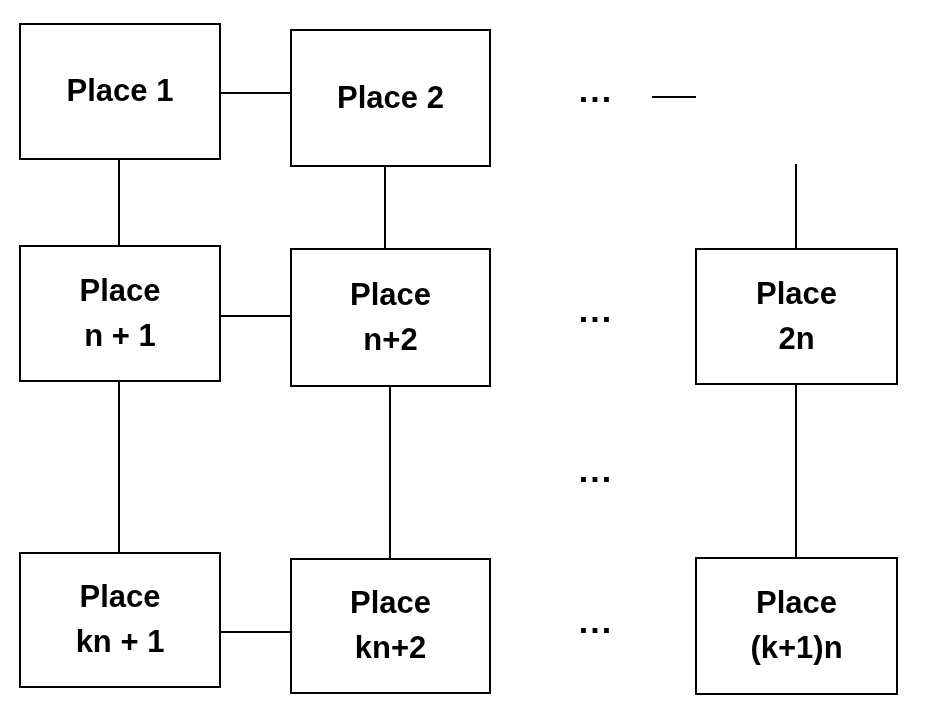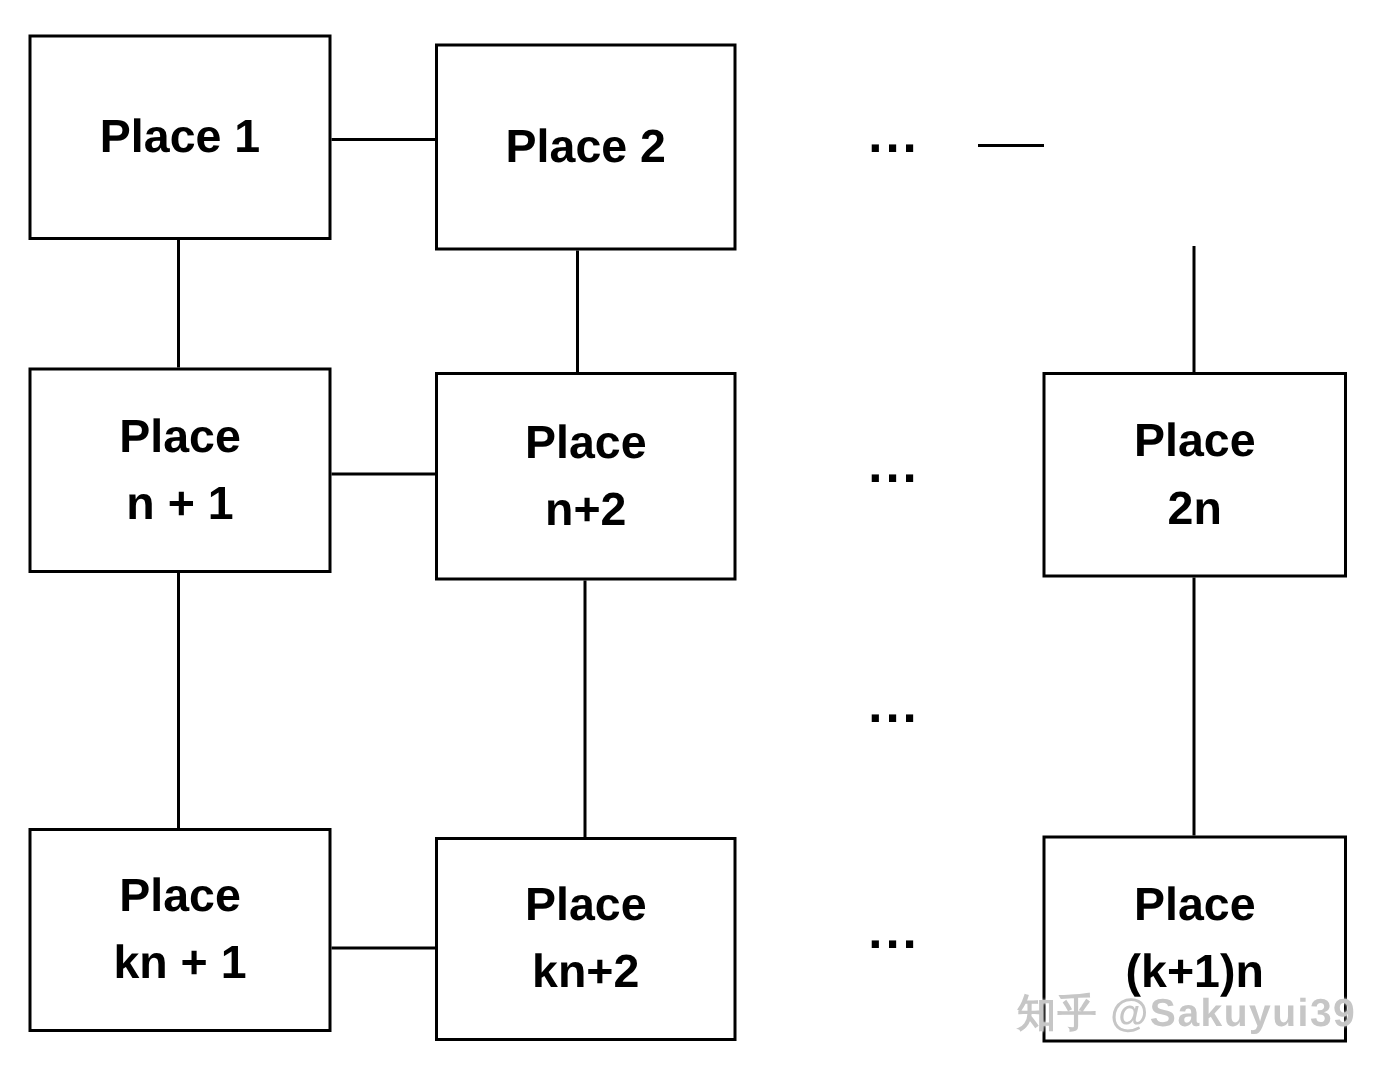--- a/index.html
+++ b/index.html
@@ -89,15 +89,14 @@
 
   <div class="edge" style="left:118px; top:382px; width:2px; height:170px;"></div>
   <div class="edge" style="left:389px; top:387px; width:2px; height:171px;"></div>
   <div class="edge" style="left:795px; top:385px; width:2px; height:172px;"></div>
 
   <div class="dots" style="left:568px; top:73px;">...</div>
   <div class="dots" style="left:568px; top:293px;">...</div>
   <div class="dots" style="left:568px; top:453px;">...</div>
   <div class="dots" style="left:568px; top:604px;">...</div>
 
-  <div class="watermark">知乎 @Sakuyui39</div>
 
 </div>
 
 </body></html>

